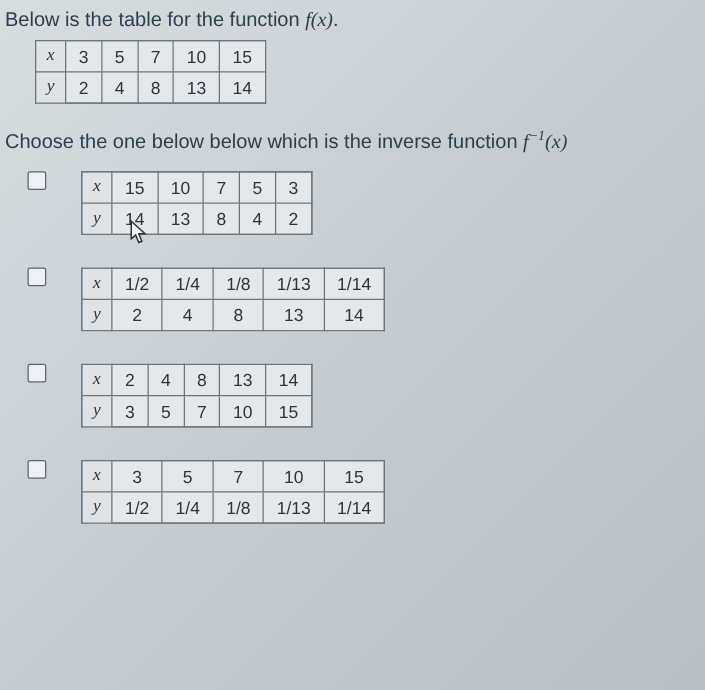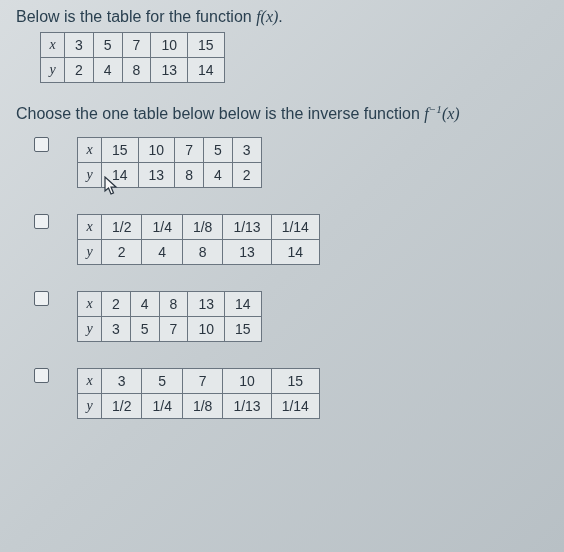--- a/index.html
+++ b/index.html
@@ -9,21 +9,21 @@
     width: 564px;
     height: 552px;
     background: linear-gradient(135deg, #d8dde0 0%, #c5ccd0 50%, #b8c0c5 100%);
     font-family: Arial, Helvetica, sans-serif;
     font-size: 15px;
     color: #2a3540;
     overflow: hidden;
     position: relative;
   }
   .page {
-    padding: 6px 6px 6px 16px;
+    padding: 6px 6px 6px 4px;
   }
   .intro1 {
     font-size: 16px;
     margin: 2px 0 6px 0;
     color: #2a4050;
   }
   .intro2 {
     font-size: 16px;
     margin: 20px 0 10px 0;
     color: #2a4050;
@@ -103,21 +103,21 @@
       <td>2</td>
       <td>4</td>
       <td>8</td>
       <td>13</td>
       <td>14</td>
     </tr>
   </tbody>
     </table>
 
   <div class="intro2">
-    <span>Choose the one table below below is the inverse function </span><span class="math-func"><span>f</span><span class="sup">−1</span><span>(x)</span></span>
+    <span>Choose the one below below which is the inverse function </span><span class="math-func"><span>f</span><span class="sup">−1</span><span>(x)</span></span>
   </div>
 
   <div class="choice-row">
     <div class="checkbox"></div>
     <div class="tblwrap">
       <table class="ftab" style="margin-left:0">
         <tbody>
             <tr>
           <td class="hdr">x</td>
           <td>15</td>

